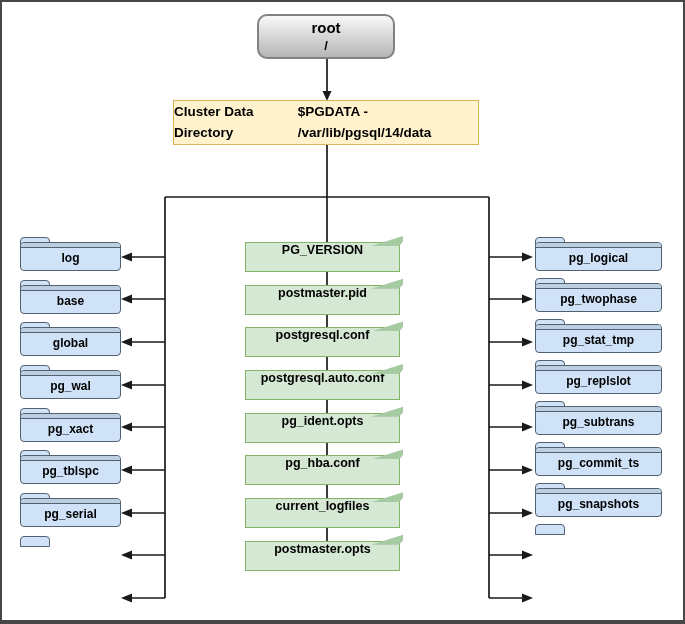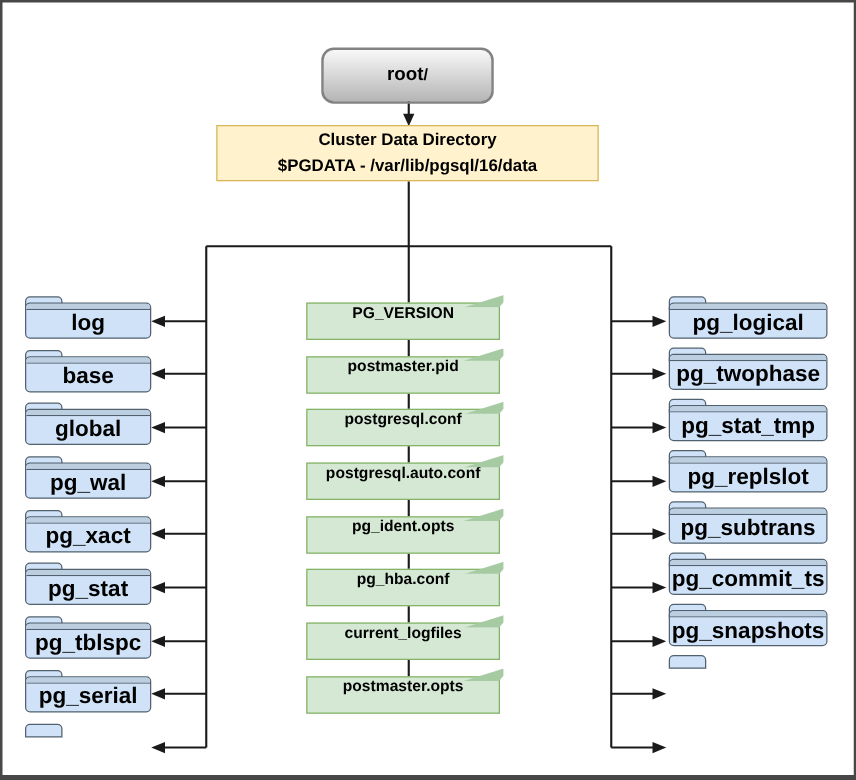--- a/index.html
+++ b/index.html
@@ -33,33 +33,32 @@
   .wires{position:absolute;left:0;top:0;width:685px;height:624px;z-index:1;}
   .wires path{stroke:var(--line_color);stroke-width:1.7;fill:none;}
   .wires polygon{fill:var(--line_color);}
 
   
   .node-root{
     position:absolute;left:255px;top:12px;width:138px;height:45px;z-index:2;
     background:linear-gradient(var(--root_fill_top), var(--root_fill_bottom));
     border:2px solid var(--root_border);
     border-radius:10px;
-    display:flex;flex-direction:row;align-items:center;justify-content:center;
+    display:flex;flex-direction:column;align-items:center;justify-content:center;
     line-height:1.25;
-    margin-top:24px;
   }
   .node-root .t1{font-size:15px;font-weight:bold;color:#000;}
   .node-root .t2{font-size:13px;font-weight:bold;color:#000;}
 
   
   .node-datadir{
     position:absolute;left:171px;top:98px;width:306px;height:45px;z-index:2;
     background:var(--datadir_fill);
     border:1.5px solid var(--datadir_border);
-    display:flex;flex-direction:column;align-items:center;justify-content:center;
+    display:flex;flex-direction:row;align-items:center;justify-content:center;
     line-height:1.5;
   }
   .node-datadir .t1,.node-datadir .t2{font-size:13.5px;font-weight:bold;color:#000;}
 
   
   .col{position:absolute;z-index:2;display:flex;flex-direction:column;}
   .col-left {left:18px; top:235px;width:101px;gap:8.7px;}
   .col-right{left:533px;top:235px;width:127px;gap:7px;}
   .col-center{left:243px;top:240px;width:155px;gap:12.7px;}
 
@@ -77,21 +76,21 @@
     border:1.5px solid var(--folder_border);
     border-radius:4px;
     display:flex;align-items:center;justify-content:center;
   }
   .folder .fbody::before{
     content:"";position:absolute;left:0;right:0;top:0;height:4px;
     background:var(--folder_strip);
     border-bottom:1px solid var(--folder_border);
     border-radius:3px 3px 0 0;
   }
-  .folder .lbl{font-size:18px;font-weight:bold;color:#000;padding-top:3px;}
+  .folder .lbl{font-size:12px;font-weight:bold;color:#000;padding-top:3px;}
 
   
   .file{
     position:relative;height:30px;
     background:var(--file_fill);
     border:1.5px solid var(--file_border);
     display:flex;align-items:flex-start;justify-content:center;
   }
   .file .fold{
     position:absolute;top:-7px;right:-4px;width:32px;height:10px;
@@ -155,21 +154,21 @@
       <polygon points="531,596 520,591.5 520,600.5"></polygon>
   </svg>
 
   <div class="node-root">
     <span class="t1">root</span>
     <span class="t2">/</span>
   </div>
 
   <div class="node-datadir">
     <span class="t1">Cluster Data Directory</span>
-    <span class="t2">$PGDATA - /var/lib/pgsql/16/data</span>
+    <span class="t2">$PGDATA - /var/lib/pgsql/14/data</span>
   </div>
 
   <div class="col col-left">
     <div class="folder">
         <span class="tab"></span>
         <span class="fbody">
           <span class="lbl">log</span>
         </span>
       </div>
     <div class="folder">
@@ -192,26 +191,20 @@
       </div>
     <div class="folder">
         <span class="tab"></span>
         <span class="fbody">
           <span class="lbl">pg_xact</span>
         </span>
       </div>
     <div class="folder">
         <span class="tab"></span>
         <span class="fbody">
-          <span class="lbl">pg_stat</span>
-        </span>
-      </div>
-    <div class="folder">
-        <span class="tab"></span>
-        <span class="fbody">
           <span class="lbl">pg_tblspc</span>
         </span>
       </div>
     <div class="folder">
         <span class="tab"></span>
         <span class="fbody">
           <span class="lbl">pg_serial</span>
         </span>
       </div>
     <div class="folder">

